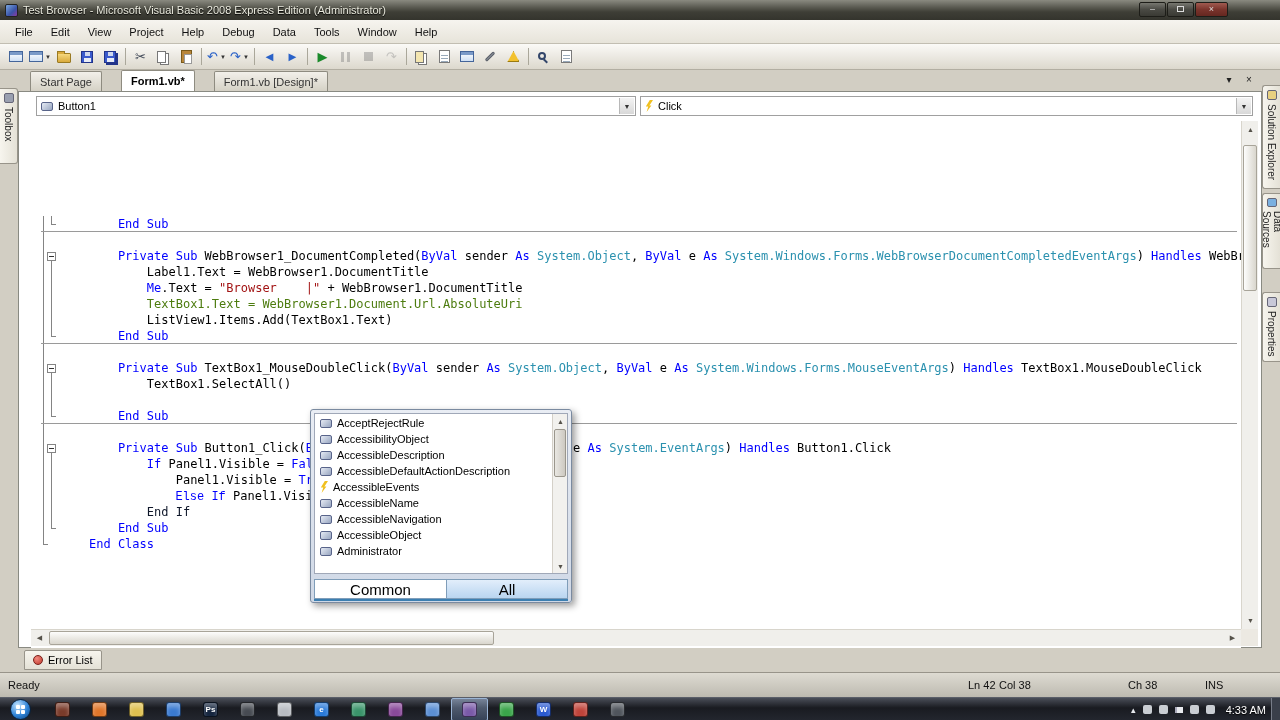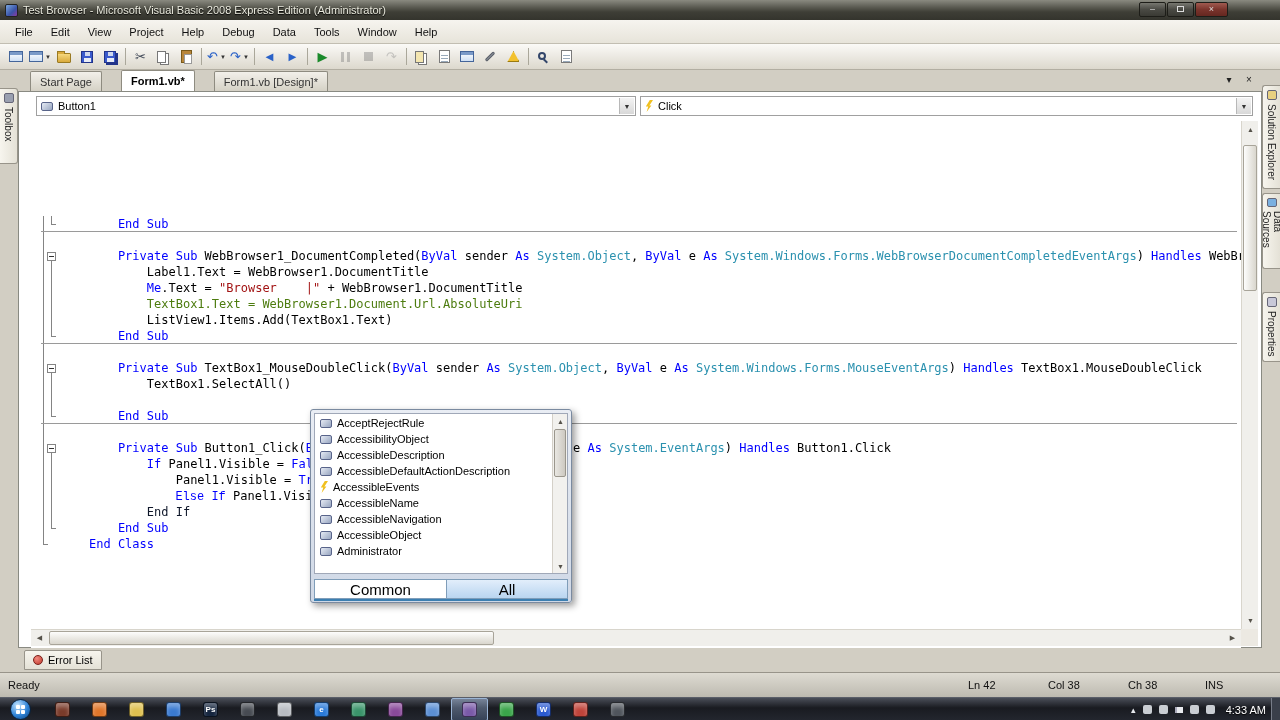--- a/index.html
+++ b/index.html
@@ -147,21 +147,21 @@
   .errorbar { position:absolute; left:0; top:648px; width:1280px; height:24px; background:#d2cec3; }
   .errorlist-tab { position:absolute; left:24px; top:2px; height:20px; display:flex; align-items:center;
     gap:5px; padding:0 8px; font-size:11px; background:linear-gradient(#f7f5ee,#e4e1d6);
     border:1px solid #98948a; border-radius:2px 2px 0 0; }
   .err-ico { width:10px; height:10px; border-radius:50%; background:radial-gradient(circle at 35% 30%,#f28a80,#c0392b); border:1px solid #7a201a; }
 
   .statusbar { position:absolute; left:0; top:672px; width:1280px; height:25px;
     background:linear-gradient(#dedbd2,#bdbab0); border-top:1px solid #98948a; font-size:11px; color:#111; }
   .sb-ready { position:absolute; left:8px; top:6px; }
   .sb-ln  { position:absolute; left:968px;  top:6px; }
-  .sb-col { position:absolute; left:1048px; top:6px;text-align:right; }
+  .sb-col { position:absolute; left:999px; top:6px;text-align:right; }
   .sb-ch  { position:absolute; left:1128px; top:6px; }
   .sb-ins { position:absolute; left:1205px; top:6px; }
 
   
   .taskbar { position:absolute; left:0; top:697px; width:1280px; height:23px;
     background:linear-gradient(#4a4e58,#191b21 45%,#23262e); border-top:1px solid #5a5e68; }
   .start-orb { position:absolute; left:10px; top:1px; width:21px; height:21px; border-radius:50%;
     background:radial-gradient(circle at 35% 28%,#c2e4ff,#2f83d6 55%,#0a3f7a); border:1px solid #08233f;
     display:flex; align-items:center; justify-content:center; }
   .orb-flag { width:9px; height:9px; display:grid; grid-template-columns:4px 4px; grid-template-rows:4px 4px; gap:1px; }

